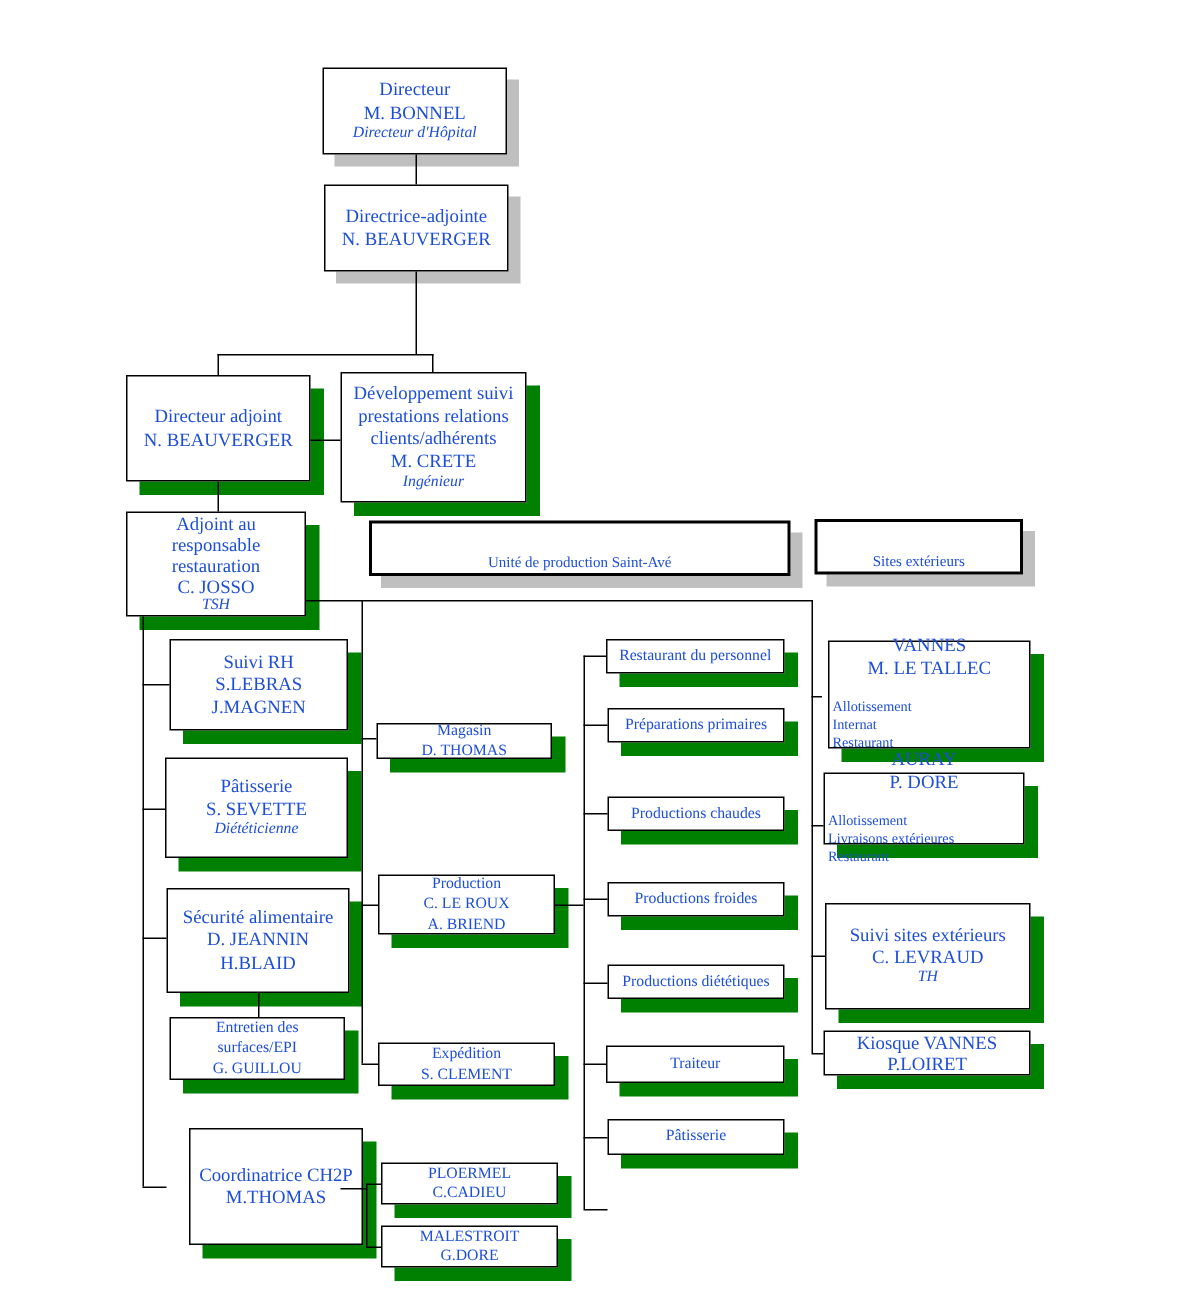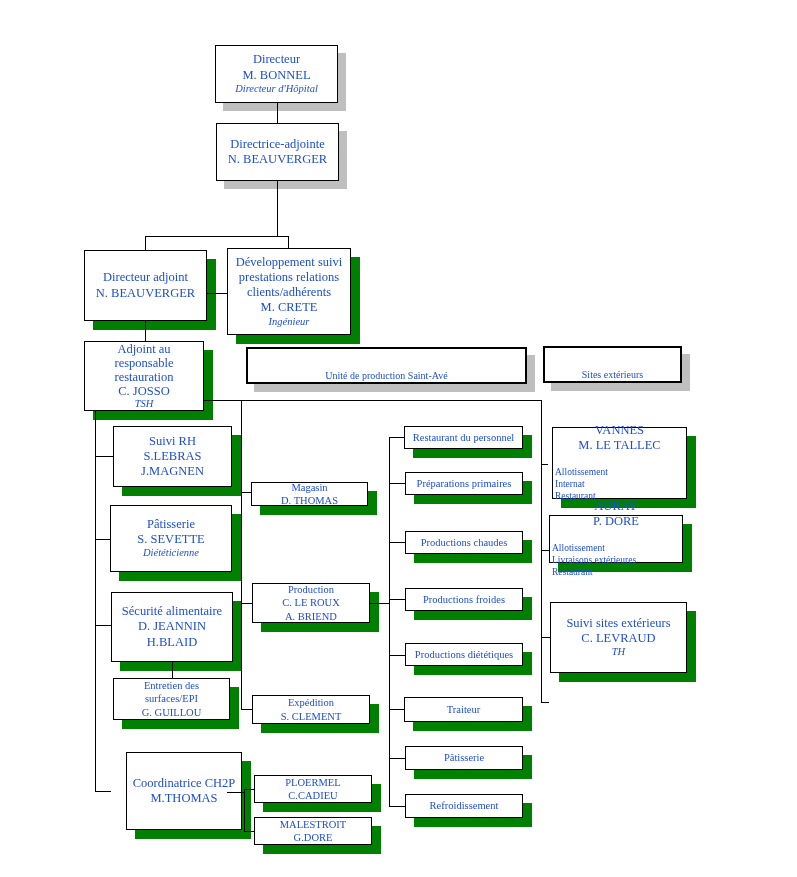--- a/index.html
+++ b/index.html
@@ -183,23 +183,20 @@
   </div>
 
   <div class="node g sm" style="left:404px;top:697px;width:119px;height:25px">
     <span>Traiteur</span>
   </div>
 
   <div class="node g sm" style="left:405px;top:746px;width:118px;height:24px">
     <span>Pâtisserie</span>
   </div>
 
-  <div class="node g sm" style="left:405px;top:794px;width:118px;height:24px">
-    <span>Refroidissement</span>
-  </div>
 
   <div class="node g" style="left:552px;top:427px;width:135px;height:72px">
     <span>VANNES</span>
     <span>M. LE TALLEC</span>
     <div class="list">
       <span>Allotissement</span>
       <span>Internat</span>
       <span>Restaurant</span>
     </div>
   </div>
@@ -213,14 +210,18 @@
       <span>Restaurant</span>
     </div>
   </div>
 
   <div class="node g" style="left:550px;top:602px;width:137px;height:71px">
     <span>Suivi sites extérieurs</span>
     <span>C. LEVRAUD</span>
     <span class="role">TH</span>
   </div>
 
+  <div class="node g" style="left:549px;top:687px;width:138px;height:30px;line-height:1.12">
+    <span>Kiosque VANNES</span>
+    <span>P.LOIRET</span>
+  </div>
 
 </div>
 
 </body></html>

